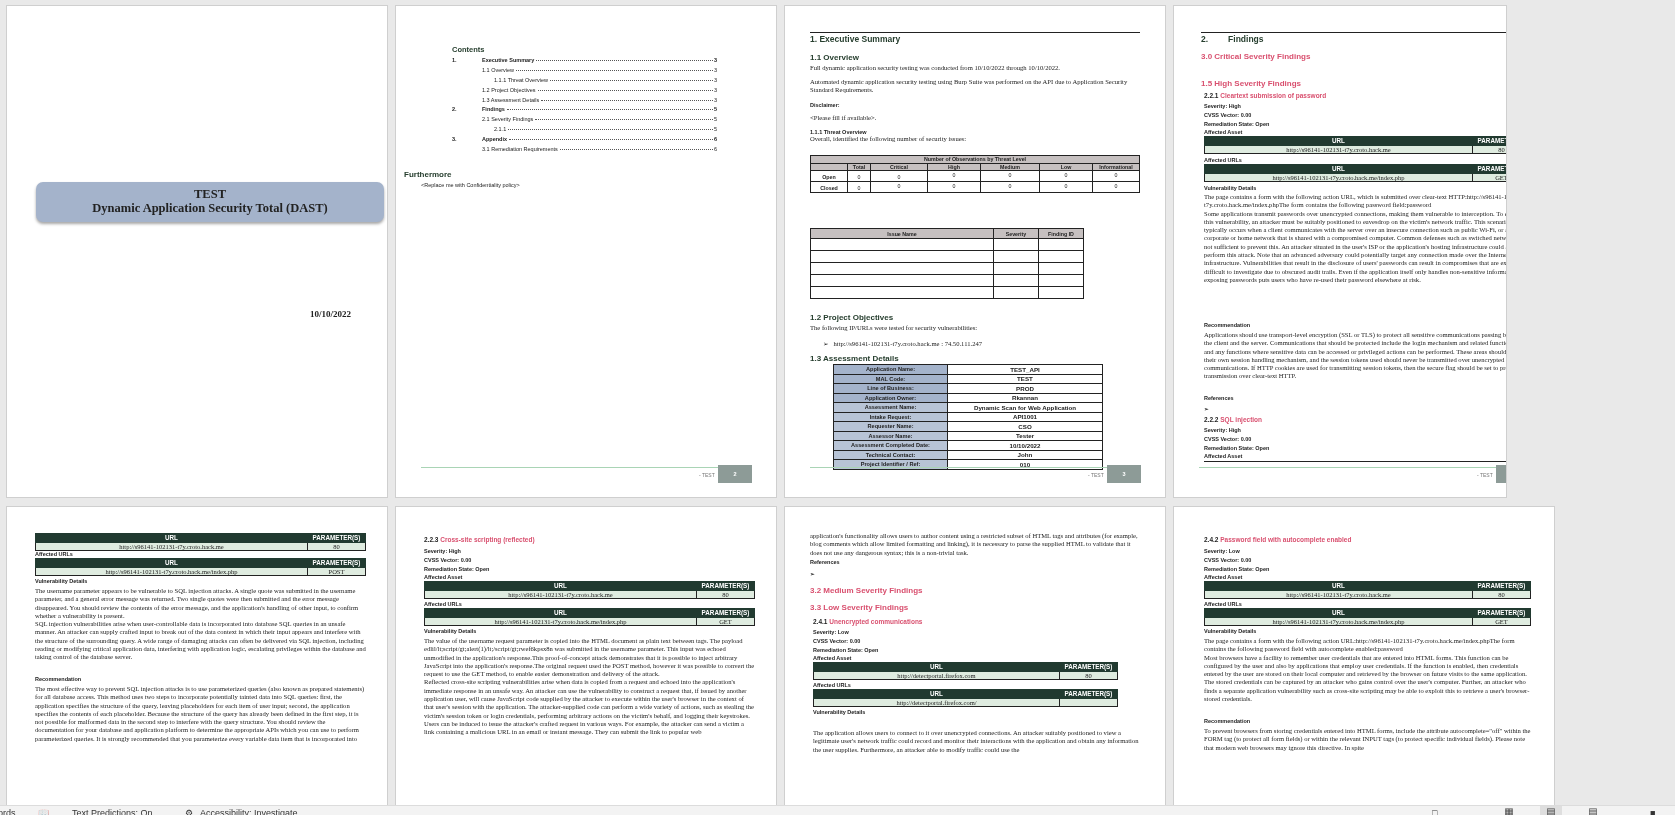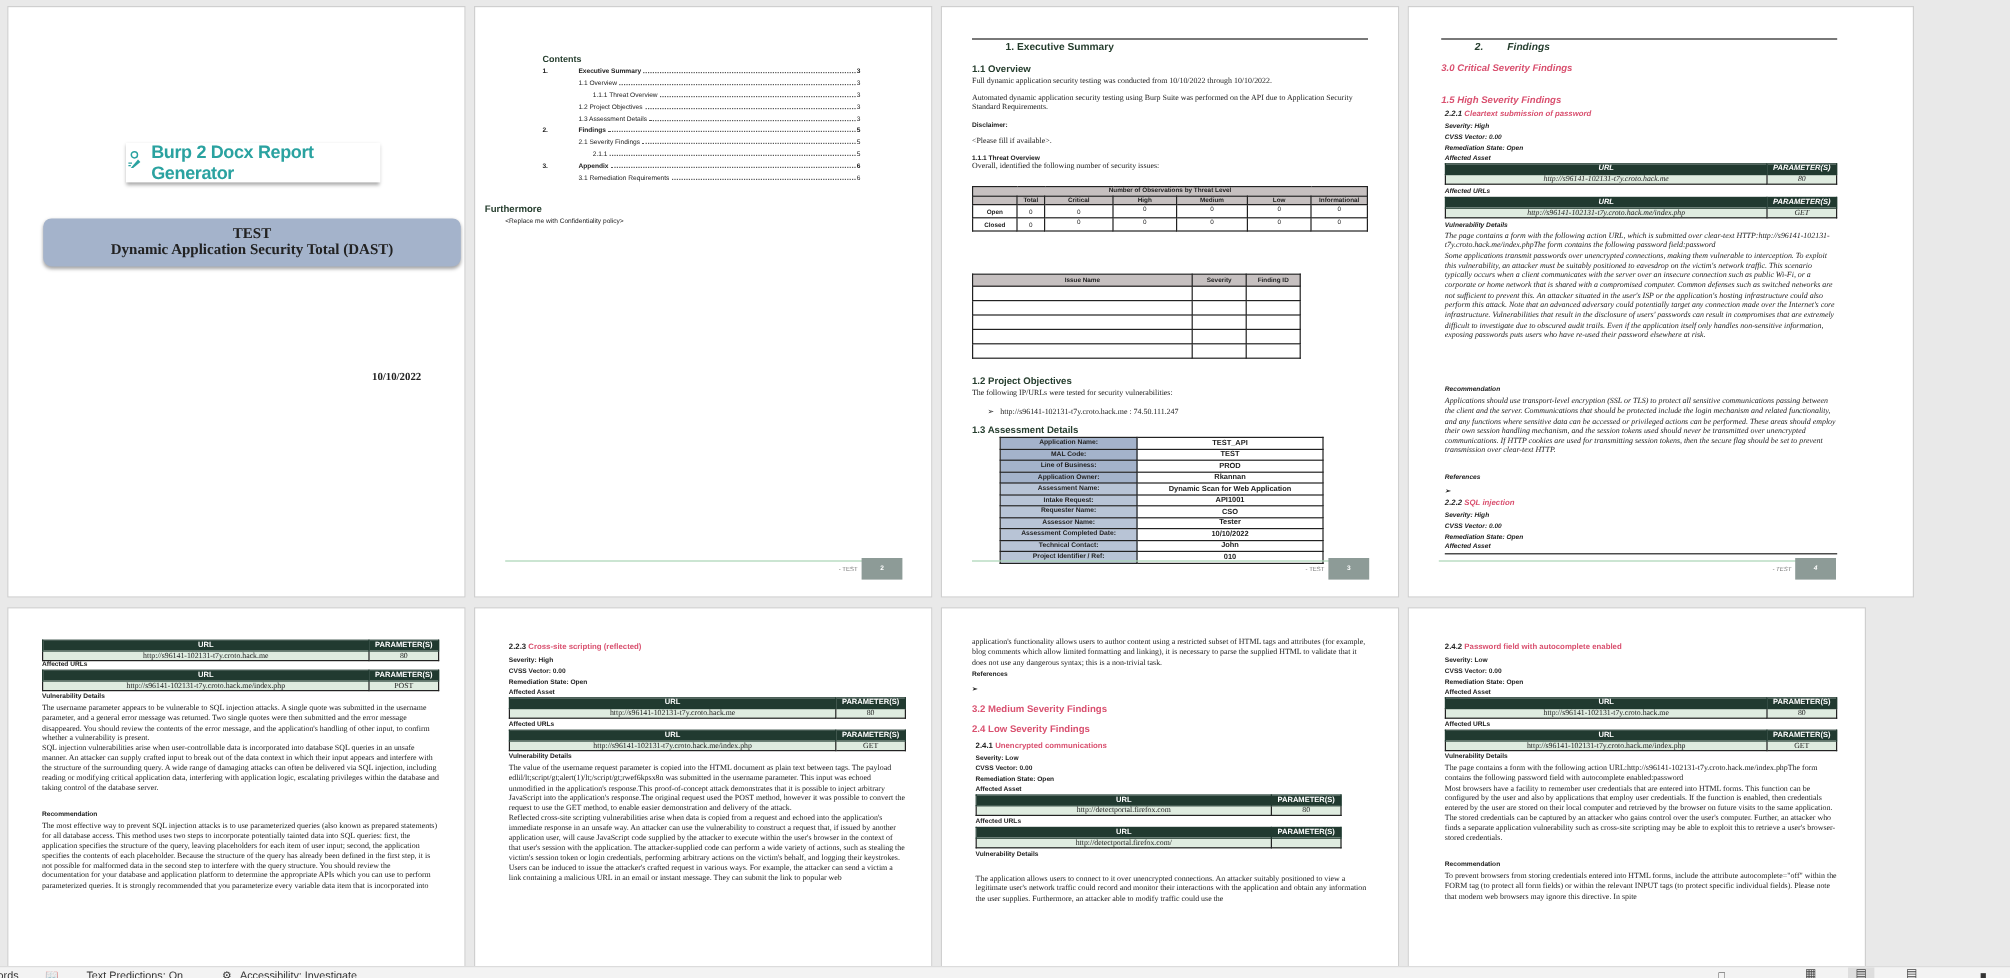--- a/index.html
+++ b/index.html
@@ -29,21 +29,21 @@
 
   
   .h-toc { font-family: "Liberation Sans", sans-serif; font-size: 8px; font-weight: bold; color: #263e2e; text-align: center; }
   .toc-row { position: absolute; font-family: "Liberation Sans", sans-serif; font-size: 5.5px; color: #222; display: flex; white-space: nowrap; }
   .toc-row .lbl { padding-right: 2px; }
   .toc-row .dots { flex: 1; border-bottom: 1px dotted #555; margin-bottom: 2px; }
   .toc-row .pg { padding-left: 1px; }
   .toc-row.b { font-weight: bold; }
   .toc-num { position: absolute; font-family: "Liberation Sans", sans-serif; font-size: 5.5px; font-weight: bold; }
 
-  .h1 { font-family: "Liberation Sans", sans-serif; font-size: 8.5px; font-weight: bold; color: #263e2e; margin-left: 28px; }
+  .h1 { font-family: "Liberation Sans", sans-serif; font-size: 8.5px; font-weight: bold; color: #263e2e; }
   .h2 { font-family: "Liberation Sans", sans-serif; font-size: 8px; font-weight: bold; color: #263e2e; }
   .h2p { font-family: "Liberation Sans", sans-serif; font-size: 8px; font-weight: bold; color: #d9506f; }
   .h3 { font-family: "Liberation Sans", sans-serif; font-size: 6.5px; font-weight: bold; color: #222; }
   .h3p { color: #d9506f; }
   .small-b { font-family: "Liberation Sans", sans-serif; font-size: 5.5px; font-weight: bold; color: #222; }
   .body-t { font-family: "Liberation Serif", serif; font-size: 6.6px; line-height: 8.3px; color: #222; }
 
   .rule { position: absolute; height: 1px; background: #222; }
   .footer-rule { position: absolute; height: 1px; background: #a9d4b5; }
   .footer-label { position: absolute; font-family: "Liberation Sans", sans-serif; font-size: 5px; color: #777; }
@@ -81,30 +81,20 @@
     overflow: hidden;
   }
   .sb-item { position: absolute; top: 0px; line-height: 14px; white-space: nowrap; }
   .view-btn { position: absolute; top: 0; width: 22px; height: 10px; display: flex; align-items: flex-start; justify-content: center; font-size: 10px; line-height: 12px; color: #444; }
   .view-btn.active { background: #dedede; }
 </style>
 </head>
 <body>
 
 <div class="page" style="left:6px;top:5px;width:382px;height:493px;">
-  <div class="logo-box" style="left:98px;top:113px;">
-    <span class="logo-icon">
-      <svg width="16" height="16" viewBox="0 0 16 16">
-          <circle cx="7" cy="4" r="2.6" fill="none" stroke="#2aa2a0" stroke-width="1.2"></circle>
-          <path d="M4 15 L10 8 L12 10 L6 15 Z" fill="#2aa2a0"></path>
-          <path d="M2 11 h3 M2 13 h2" stroke="#2aa2a0" stroke-width="1"></path>
-        </svg>
-    </span>
-    <span class="logo-text">Burp 2 Docx Report Generator</span>
-  </div>
   <div class="title-band" style="left:29px;top:176px;">
     <div>TEST</div>
     <div>Dynamic Application Security Total (DAST)</div>
   </div>
   <div class="cover-date" style="left:303px;top:303px;">10/10/2022</div>
 </div>
 
 <div class="page" style="left:395px;top:5px;width:382px;height:493px;">
   <div class="h-toc abs" style="left:56px;top:39px;font-size:7.5px;">Contents</div>
 
@@ -307,21 +297,21 @@
           <td class="v">010</td>
         </tr>
   </tbody>
     </table>
 
   <div class="footer-rule" style="left:25px;top:461px;width:312px;"></div>
   <div class="footer-label" style="left:303px;top:466px;">- TEST</div>
   <div class="footer-pg" style="left:322px;top:459px;">3</div>
 </div>
 
-<div class="page" style="left:1173px;top:5px;width:422px;height:493px;font-style:italic;">
+<div class="page" style="left:1173px;top:5px;width:334px;height:493px;">
   <div class="rule" style="left:27px;top:26px;width:330px;"></div>
   <div class="h1 abs" style="left:27px;top:28px;">
     <span>2.</span><span style="margin-left:20px;">Findings</span>
   </div>
   <div class="h2p abs" style="left:27px;top:46px;">3.0 Critical Severity Findings</div>
   <div class="h2p abs" style="left:27px;top:73px;">1.5 High Severity Findings</div>
 
   <div class="h3 abs" style="left:30px;top:86px;">
     <span>2.2.1</span> <span class="h3p">Cleartext submission of password</span>
   </div>
@@ -451,21 +441,21 @@
     <div>The value of the username request parameter is copied into the HTML document as plain text between tags. The payload edlil/lt;script/gt;alert(1)/lt;/script/gt;rwef6kpsx8n was submitted in the username parameter. This input was echoed unmodified in the application's response.This proof-of-concept attack demonstrates that it is possible to inject arbitrary JavaScript into the application's response.The original request used the POST method, however it was possible to convert the request to use the GET method, to enable easier demonstration and delivery of the attack.</div>
     <div>Reflected cross-site scripting vulnerabilities arise when data is copied from a request and echoed into the application's immediate response in an unsafe way. An attacker can use the vulnerability to construct a request that, if issued by another application user, will cause JavaScript code supplied by the attacker to execute within the user's browser in the context of that user's session with the application. The attacker-supplied code can perform a wide variety of actions, such as stealing the victim's session token or login credentials, performing arbitrary actions on the victim's behalf, and logging their keystrokes. Users can be induced to issue the attacker's crafted request in various ways. For example, the attacker can send a victim a link containing a malicious URL in an email or instant message. They can submit the link to popular web</div>
   </div>
 </div>
 
 <div class="page" style="left:784px;top:506px;width:382px;height:320px;">
   <div class="body-t abs" style="left:25px;top:25px;width:330px;">application's functionality allows users to author content using a restricted subset of HTML tags and attributes (for example, blog comments which allow limited formatting and linking), it is necessary to parse the supplied HTML to validate that it does not use any dangerous syntax; this is a non-trivial task.</div>
   <div class="small-b abs" style="left:25px;top:52px;">References</div>
   <div class="small-b abs" style="left:25px;top:64px;">➢</div>
   <div class="h2p abs" style="left:25px;top:79px;">3.2 Medium Severity Findings</div>
-  <div class="h2p abs" style="left:25px;top:96px;">2.4 Low Severity Findings</div>
+  <div class="h2p abs" style="left:25px;top:96px;">3.3 Low Severity Findings</div>
   <div class="h3 abs" style="left:28px;top:111px;">
     <span>2.4.1</span> <span class="h3p">Unencrypted communications</span>
   </div>
   <div class="small-b abs" style="left:28px;top:122px;">Severity: Low</div>
   <div class="small-b abs" style="left:28px;top:131px;">CVSS Vector: 0.00</div>
   <div class="small-b abs" style="left:28px;top:140px;">Remediation State: Open</div>
   <div class="small-b abs" style="left:28px;top:148px;">Affected Asset</div>
   <table class="url-t abs" style="left:28px;top:155px;width:305px;">
     <tbody>
         <tr class="hd">

